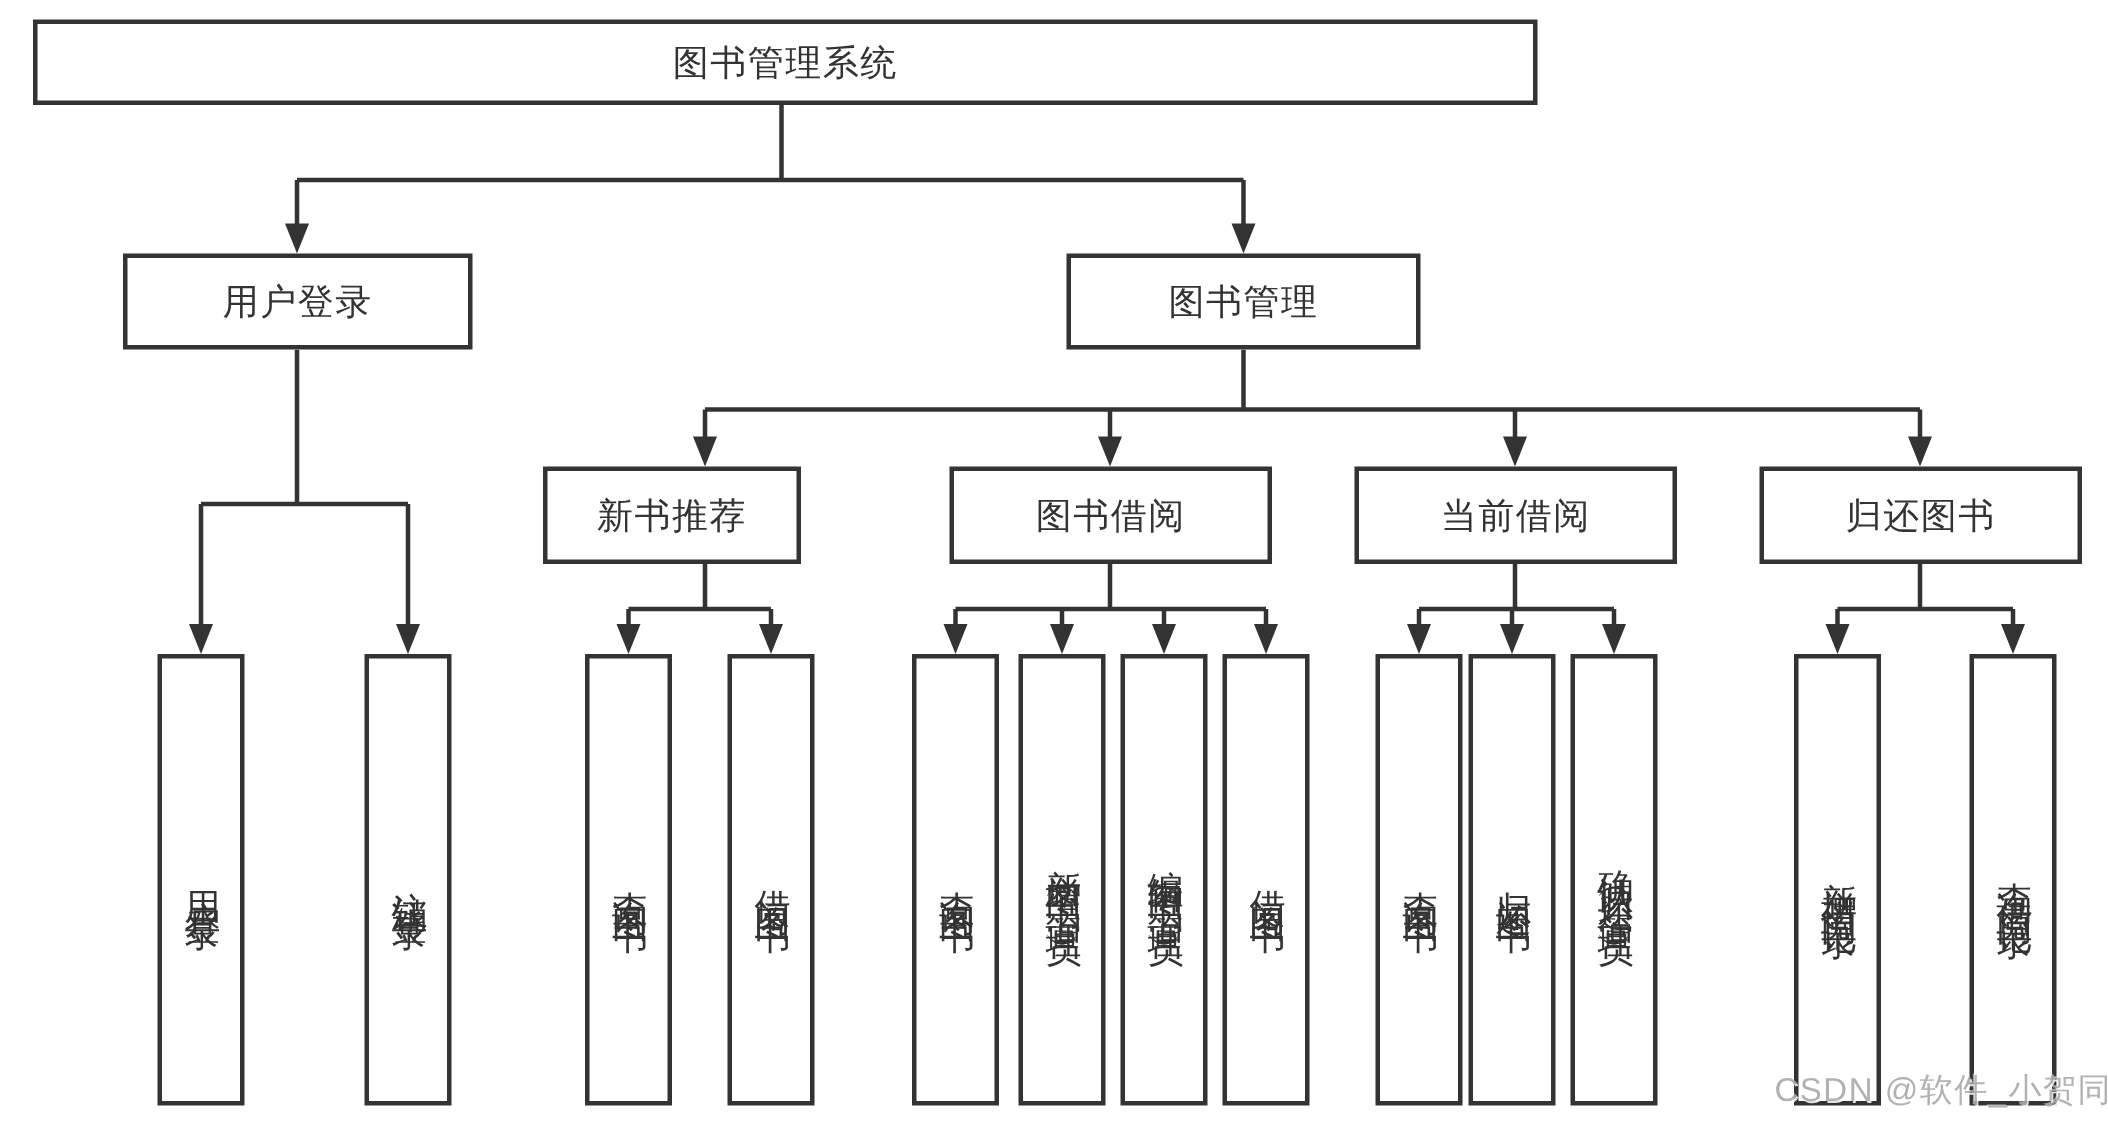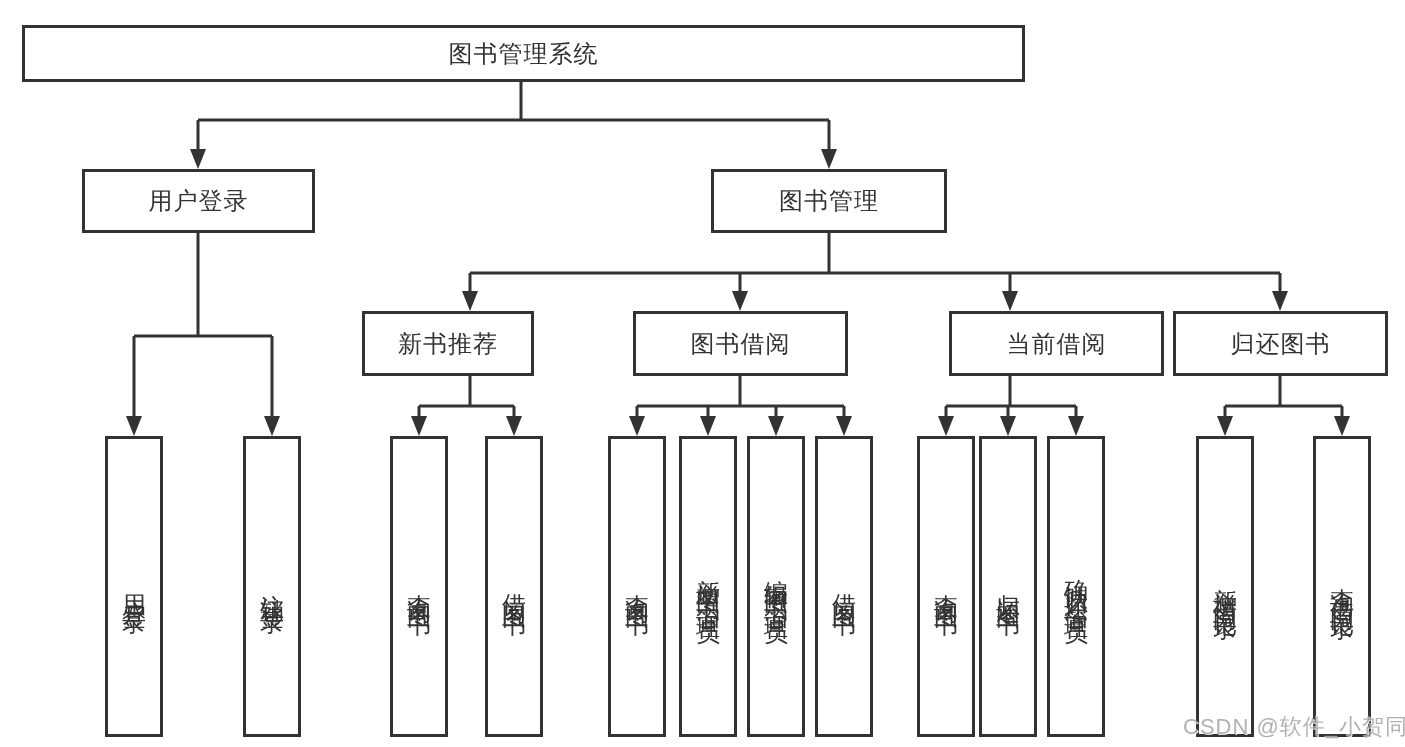--- a/index.html
+++ b/index.html
@@ -25,27 +25,27 @@
     background: #ffffff;
     display: flex;
     align-items: center;
     justify-content: center;
     z-index: 2;
     font-size: 24px;
     color: #333333;
     letter-spacing: 1px;
     white-space: nowrap;
   }
-  .node-root   { left: 22px;  top: 25px;  width: 1003px; height: 57px; }
+  .node-root   { left: 22px;  top: 13px;  width: 1003px; height: 57px; }
   .node-l2a    { left: 82px;  top: 169px; width: 233px;  height: 64px; }
   .node-l2b    { left: 711px; top: 169px; width: 236px;  height: 64px; }
   .node-l3     { top: 311px;  height: 65px; width: 215px; }
   .node-l3a    { left: 362px; width: 172px; }
   .node-l3b    { left: 633px; }
-  .node-l3c    { left: 903px; margin-left: 46px; }
+  .node-l3c    { left: 903px; }
   .node-l3d    { left: 1173px; }
   .leaf        { top: 436px; height: 301px; width: 58px; }
   .leaf span {
     writing-mode: vertical-rl;
     text-orientation: mixed;
     font-size: 24px;
     letter-spacing: 6px;
     line-height: 1;
     white-space: nowrap;
   }

